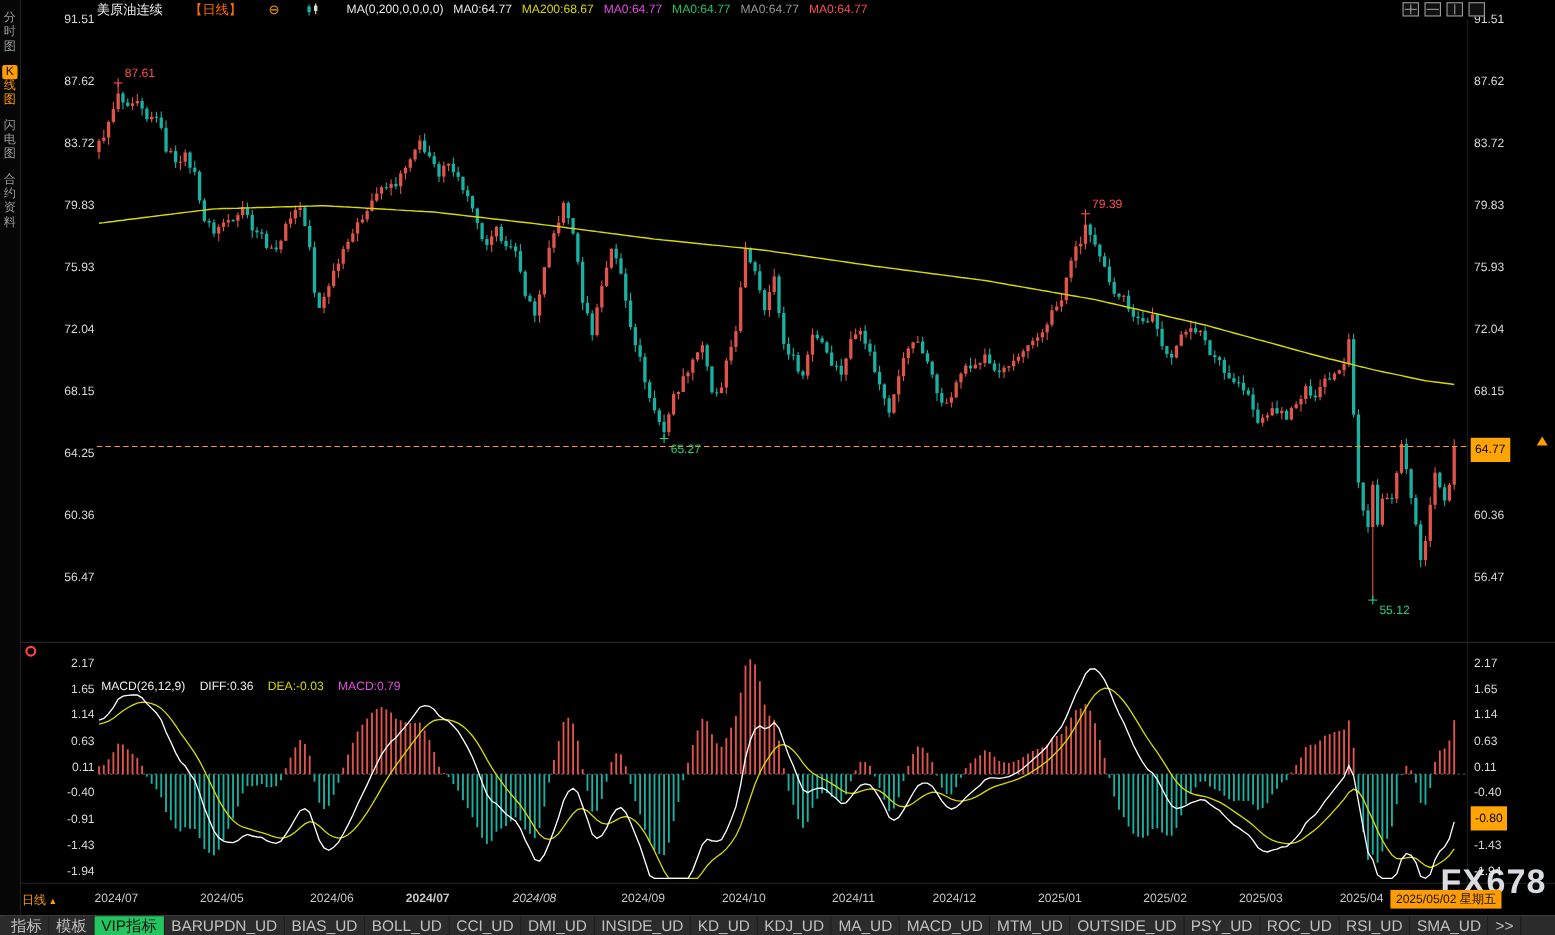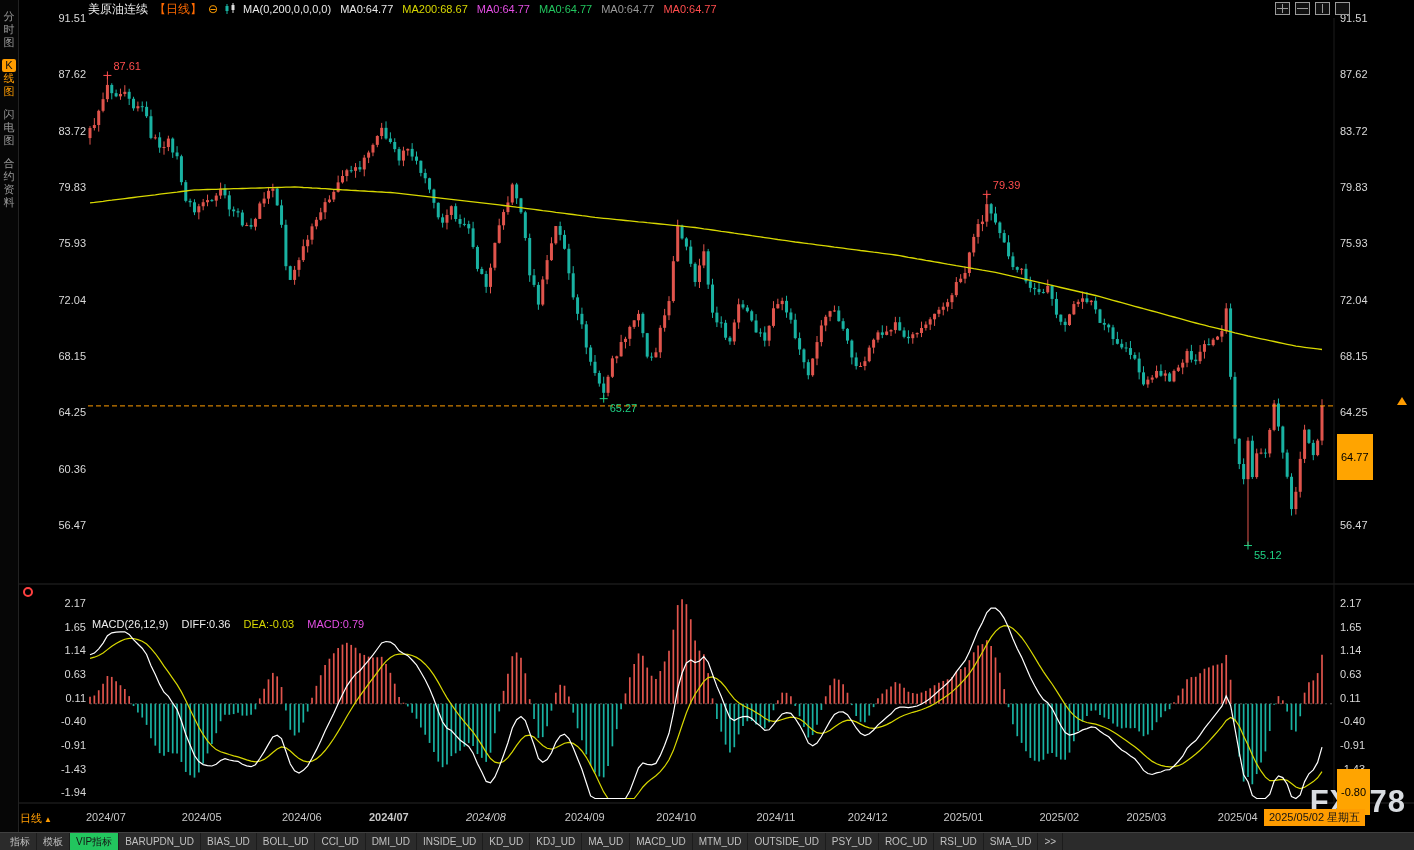--- a/index.html
+++ b/index.html
@@ -11,21 +11,21 @@
   
   .sidebar{position:absolute;left:0;top:0;width:18px;height:832px;background:#060606;
            border-right:1px solid #222;z-index:5;}
   .side-item{margin:10px 0 0 0;cursor:pointer;}
   .side-item span{display:block;width:18px;text-align:center;font-size:11px;line-height:13px;color:#9a9a9a;}
   .side-item.active span{color:#ff9c00;}
   .side-item.active span.badge{background:#ff9c00;color:#111;width:14px;margin:0 auto;border-radius:2px;}
 
   
   .topbar{position:absolute;left:88px;top:1px;right:0;height:16px;z-index:5;font-size:11px;
-          display:flex;align-items:center;gap:6px;white-space:nowrap;}
+          display:flex;align-items:center;gap:24px;white-space:nowrap;}
   .topbar .title{color:#ececec;font-size:12px;}
   .topbar .period{color:#ff6a00;font-size:12px;}
   .topbar .overlay-ic{color:#ff9c00;font-size:12px;line-height:12px;}
   #legend span{margin-right:9px;}
   .win-icons{position:absolute;right:64px;top:2px;display:flex;gap:5px;z-index:6;}
   .wi{position:relative;width:13px;height:11px;border:1px solid #9a9a9a;background:#101010;display:inline-block;cursor:pointer;}
   .wi i{position:absolute;background:#9a9a9a;display:none;}
   .wi .v{left:6px;top:1px;width:1px;bottom:1px;}
   .wi .h{top:5px;left:1px;right:1px;height:1px;}
   .wi0 .v,.wi0 .h{display:block;}
@@ -34,42 +34,42 @@
 
   
   #axisLabels{position:absolute;inset:0;z-index:2;pointer-events:none;}
   .axis-label{position:absolute;font-size:11px;color:#d9d9d9;}
   .axis-label.l{left:46px;width:40px;text-align:right;}
   .axis-label.r{left:1340px;text-align:left;}
   .month-label{position:absolute;top:811px;font-size:11px;color:#c8c8c8;}
 
   
   .price-badge,.macd-badge{position:absolute;left:1337px;background:#ffa400;color:#000;
-      font-size:11px;padding:17px 4px;z-index:5;margin-top:36px;}
+      font-size:11px;padding:5px 4px;z-index:5;}
   .date-badge{position:absolute;left:1264px;top:809px;background:#ff9c00;color:#151515;
       font-size:11px;padding:1px 5px;z-index:5;white-space:nowrap;}
 
   
   .macd-header{position:absolute;left:92px;top:586px;font-size:11px;z-index:3;white-space:nowrap;margin-top:32px;}
   .macd-header span{margin-right:10px;}
   .mh-name,.mh-diff{color:#ececec;}
   .mh-dea{color:#d8d800;}
   .mh-macd{color:#e44ee4;}
   .ind-dot{position:absolute;left:23px;top:587px;width:6px;height:6px;border:2px solid #ff4040;
       border-radius:50%;z-index:5;cursor:pointer;}
 
   
   .period-label{position:absolute;left:20px;top:811px;color:#ff9c00;font-size:11px;z-index:4;cursor:pointer;}
   .period-label .tri{font-size:8px;margin-left:2px;}
   .watermark{position:absolute;right:8px;top:784px;font-size:31px;font-weight:bold;letter-spacing:1px;
       color:rgba(228,232,236,0.95);z-index:3;}
 
   
   .tabbar{position:absolute;left:0;top:832px;width:1414px;height:18px;background:#2b2b2b;
-      border-top:1px solid #404040;display:flex;align-items:stretch;z-index:6;font-size:10px;
+      border-top:1px solid #404040;display:flex;align-items:stretch;z-index:6;font-size:14px;
       padding-left:4px;box-sizing:border-box;white-space:nowrap;}
   .tab{padding:2px 6px;color:#c0c0c0;background:#2b2b2b;border-right:1px solid #1c1c1c;
       line-height:13px;cursor:pointer;}
   .tab.active{background:#22c55e;color:#151515;}
 </style>
 </head>
 <body>
 
 <div class="screen">
 

